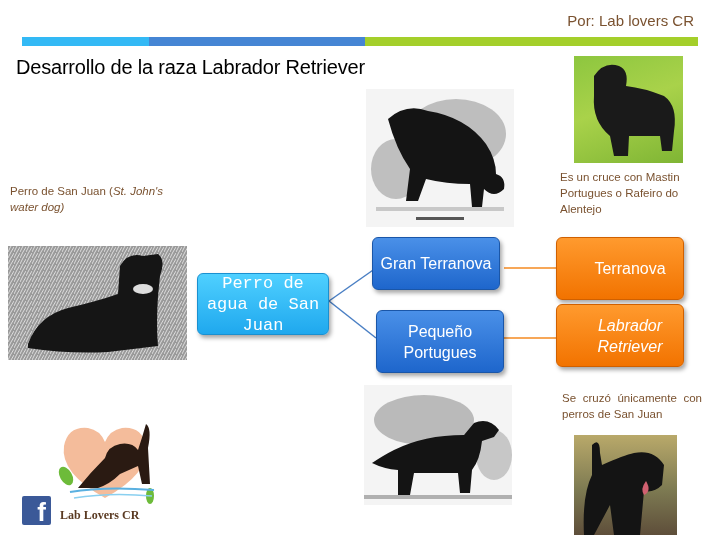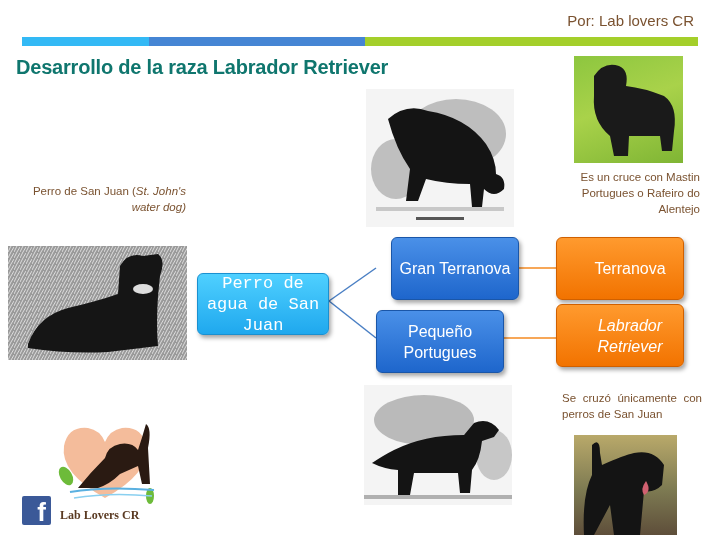--- a/index.html
+++ b/index.html
@@ -6,23 +6,23 @@
     html, body { width: 720px; height: 540px; background: #ffffff; overflow: hidden; }
     body { position: relative; font-family: "Liberation Sans", "DejaVu Sans", sans-serif; color: #7a5230; }
 
     .author { position: absolute; right: 26px; top: 12px; font-size: 15px; color: #7a5230; }
 
     .bar { position: absolute; top: 37px; height: 9px; }
     .bar.b1 { left: 22px; width: 127px; background: #33b9f5; }
     .bar.b2 { left: 149px; width: 216px; background: #4585d4; }
     .bar.b3 { left: 365px; width: 333px; background: #a4cf2a; }
 
-    .title { position: absolute; left: 16px; top: 56px; font-size: 20px; font-weight: bold; color: #0f766e; letter-spacing: -0.2px; }
+    .title { position: absolute; left: 16px; top: 56px; font-size: 20px; font-weight: normal; color: #000000; letter-spacing: -0.2px; }
 
-    .caption { position: absolute; text-align: right; font-size: 11.5px; line-height: 16px; color: #7a5230; }
+    .caption { position: absolute; text-align: left; font-size: 11.5px; line-height: 16px; color: #7a5230; }
     .caption i { font-style: italic; }
 
     .photo { position: absolute; overflow: hidden; }
 
     .node { position: absolute; border-radius: 6px; color: #ffffff; display: flex; align-items: center; justify-content: center; text-align: center; font-size: 16px; line-height: 21px; box-shadow: 2px 3px 4px rgba(0,0,0,0.35); }
     .node.root { background: linear-gradient(#4fd0ff, #1fa8ee); border: 1px solid #1a90d0; font-family: Liberation Mono, monospace; }
     .node.mid { background: linear-gradient(#4a90e8, #1e66cc); border: 1px solid #1a56a8; }
     .node.leaf { background: linear-gradient(#ff9a2e, #f27300); border: 1px solid #d06000; padding-left: 20px; }
 
     svg.connectors { position: absolute; left: 0; top: 0; width: 720px; height: 540px; pointer-events: none; }
@@ -79,21 +79,21 @@
 
 <svg class="connectors">
   <line x1="329" y1="301" x2="376" y2="268" stroke="#4a7fc4" stroke-width="1.5"></line>
   <line x1="329" y1="301" x2="376" y2="338" stroke="#4a7fc4" stroke-width="1.5"></line>
   <line x1="504" y1="268" x2="556" y2="268" stroke="#f58a20" stroke-width="1.5"></line>
   <line x1="504" y1="338" x2="556" y2="338" stroke="#f58a20" stroke-width="1.5"></line>
 </svg>
 
 <div class="node root" style="left:197px; top:273px; width:132px; height:62px; font-size:17px;">Perro de agua de San Juan</div>
 
-<div class="node mid" style="left:391px; top:237px; width:128px; height:63px;">Gran Terranova</div>
+<div class="node mid" style="left:372px; top:237px; width:128px; height:53px;">Gran Terranova</div>
 <div class="node mid" style="left:376px; top:310px; width:128px; height:63px;">Pequeño Portugues</div>
 
 <div class="node leaf" style="left:556px; top:237px; width:128px; height:63px;">Terranova</div>
 <div class="node leaf" style="left:556px; top:304px; width:128px; height:63px;font-style:italic;">Labrador Retriever</div>
 
 <div class="photo" style="left:364px; top:385px; width:148px; height:120px; background:#f4f4f4;">
   <svg width="148" height="120" viewBox="0 0 148 120">
     <ellipse cx="60" cy="35" rx="50" ry="25" fill="#8a8a8a" opacity="0.55"></ellipse>
     <ellipse cx="130" cy="70" rx="18" ry="25" fill="#999" opacity="0.5"></ellipse>
     <path d="M8 78 Q20 70 30 65 Q60 50 100 50 L110 38 Q125 32 135 45 L130 52 L118 56 Q116 75 108 85 L106 108 L96 108 L94 88 L50 88 L46 110 L34 110 L34 85 Q20 84 8 78 Z" fill="#141414"></path>

